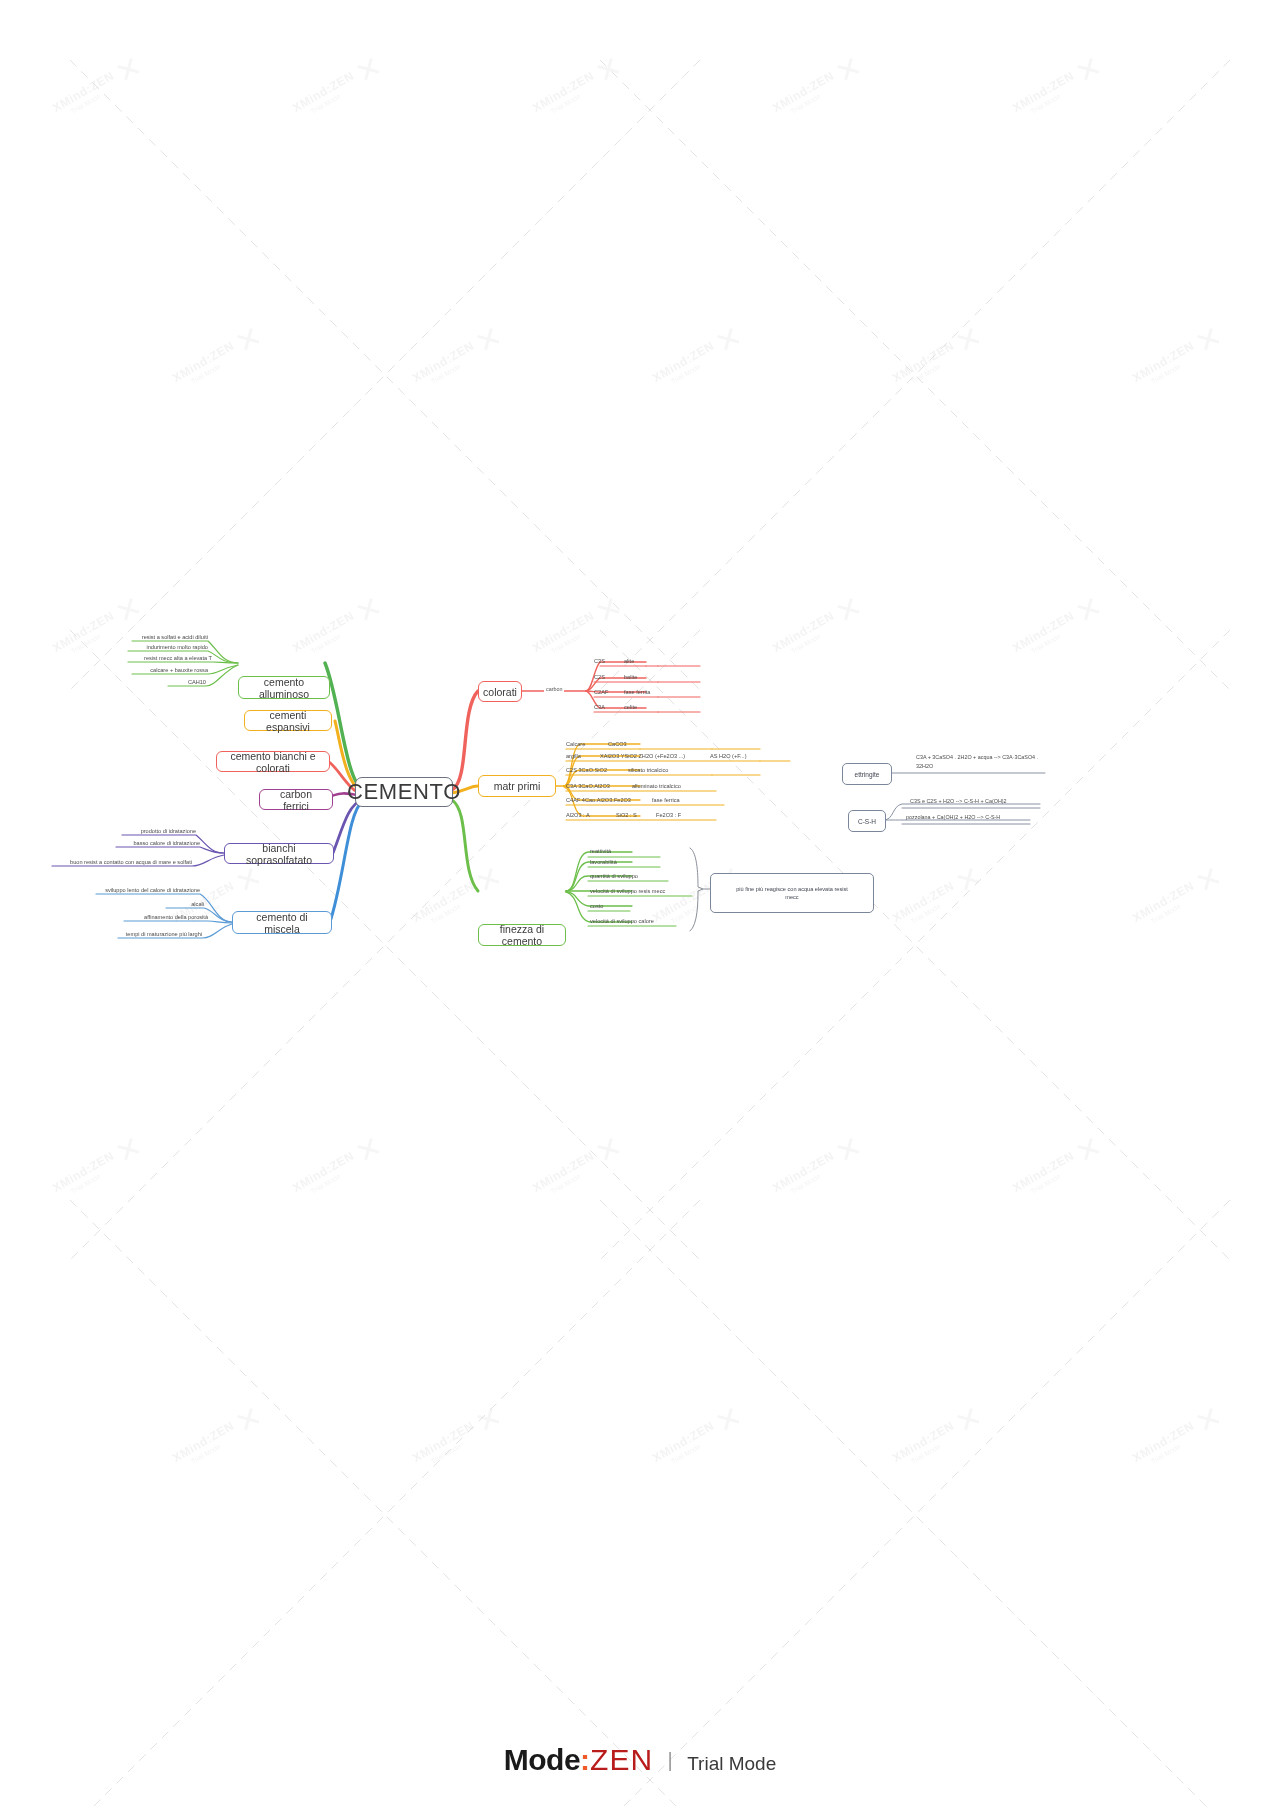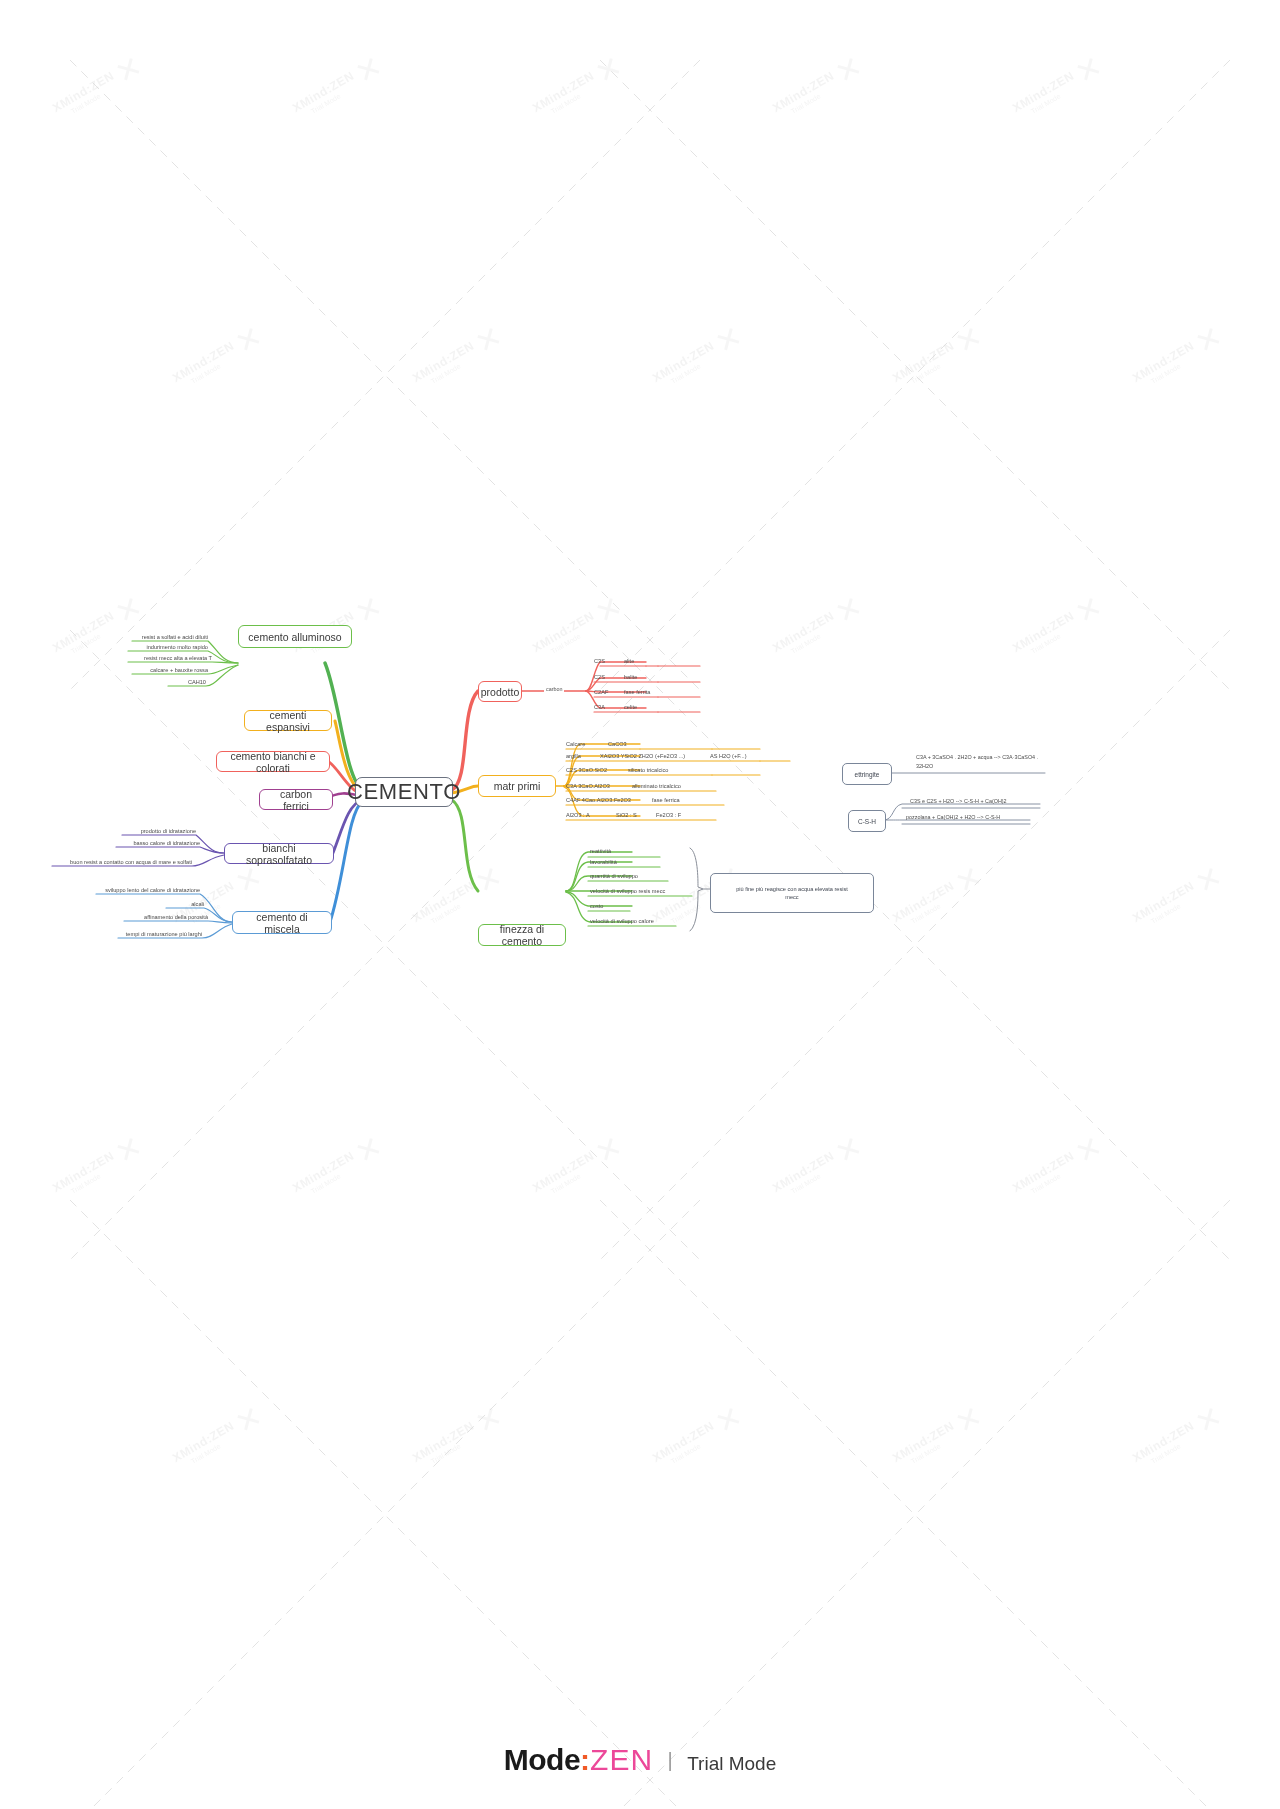--- a/index.html
+++ b/index.html
@@ -174,21 +174,21 @@
     color: #1a1a1a;
     letter-spacing: -0.5px;
   }
   #footer .colon {
     font-size: 30px;
     font-weight: bold;
     color: #f05a28;
   }
   #footer .zen {
     font-size: 30px;
-    color: #ec4899;
+    color: #b91c1c;
     letter-spacing: 1px;
     font-weight: 300;
   }
   #footer .sep {
     font-size: 20px;
     color: #9a9a9a;
     margin: 0 10px;
     position: relative;
     top: -3px;
   }
@@ -458,21 +458,21 @@
     <path d="M884,820 C894,820 894,820 902,820 L1030,820" stroke="#7a8699" stroke-width="0.9"></path>
     <path d="M902,808 L1040,808" stroke="#7a8699" stroke-width="0.9"></path>
     <path d="M902,824 L1030,824" stroke="#7a8699" stroke-width="0.9"></path>
   </g>
 </svg>
 
 <div class="node root" style="left:355px; top:777px; width:98px; height:30px;">
   <span>CEMENTO</span>
 </div>
 
-<div class="node main" style="left:238px; top:625px; width:114px; height:23px; border-color:#6cbf4a;">
+<div class="node main" style="left:238px; top:676px; width:92px; height:23px; border-color:#6cbf4a;">
   <span>cemento alluminoso</span>
 </div>
 
 <div class="node main" style="left:244px; top:710px; width:88px; height:21px; border-color:#f2b01e;text-align:center;">
   <span>cementi espansivi</span>
 </div>
 
 <div class="node main" style="left:216px; top:751px; width:114px; height:21px; border-color:#f0625c;">
   <span>cemento bianchi e colorati</span>
 </div>
@@ -483,21 +483,21 @@
 
 <div class="node main" style="left:224px; top:843px; width:110px; height:21px; border-color:#6a55b0;">
   <span>bianchi soprasolfatato</span>
 </div>
 
 <div class="node main" style="left:232px; top:911px; width:100px; height:23px; border-color:#5b9bd5;">
   <span>cemento di  miscela</span>
 </div>
 
 <div class="node main" style="left:478px; top:681px; width:44px; height:21px; border-color:#f0625c;">
-  <span>prodotto</span>
+  <span>colorati</span>
 </div>
 
 <div class="node main" style="left:478px; top:775px; width:78px; height:22px; border-color:#f2b01e;">
   <span>matr primi</span>
 </div>
 
 <div class="node main" style="left:478px; top:880px; width:88px; height:22px; border-color:#6cbf4a;margin-top:44px;">
   <span>finezza di cemento</span>
 </div>
 

